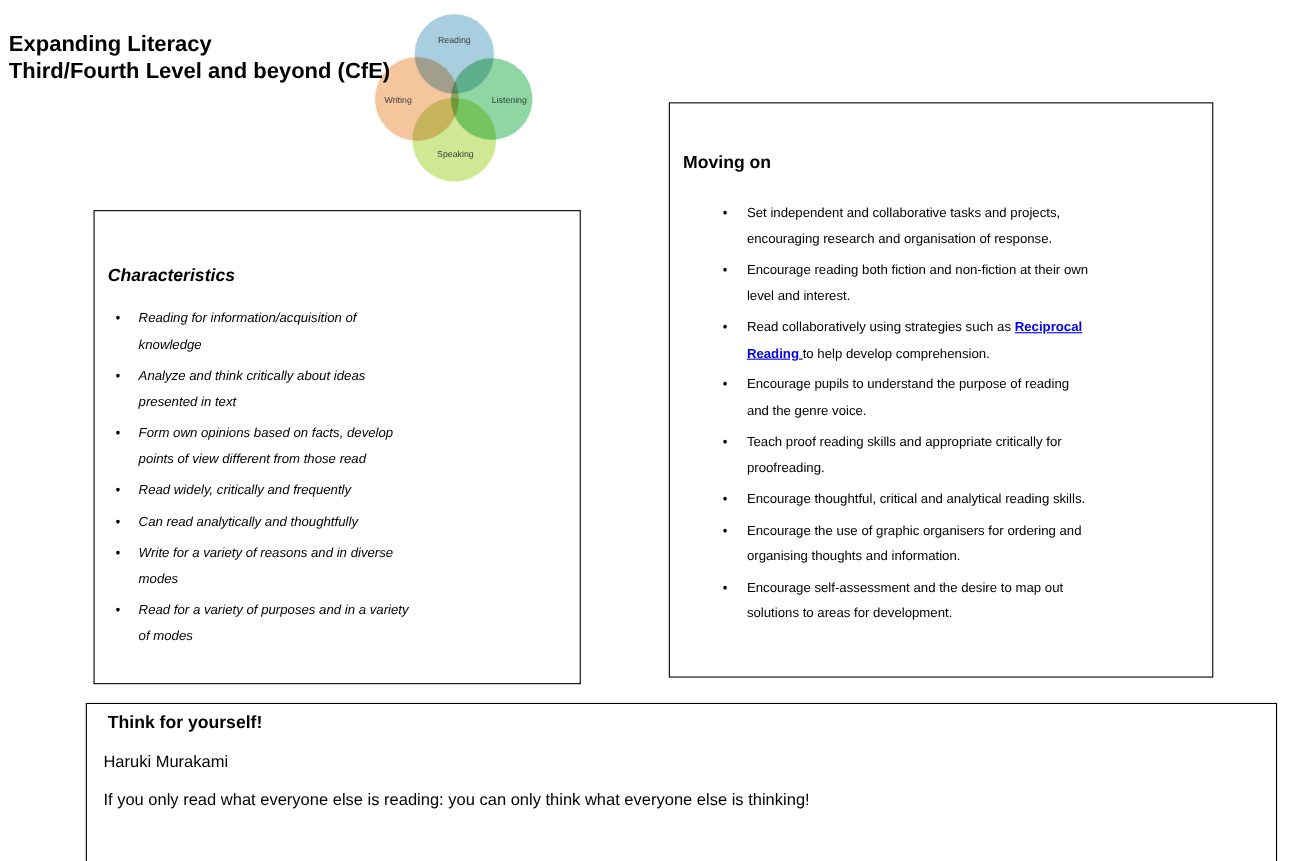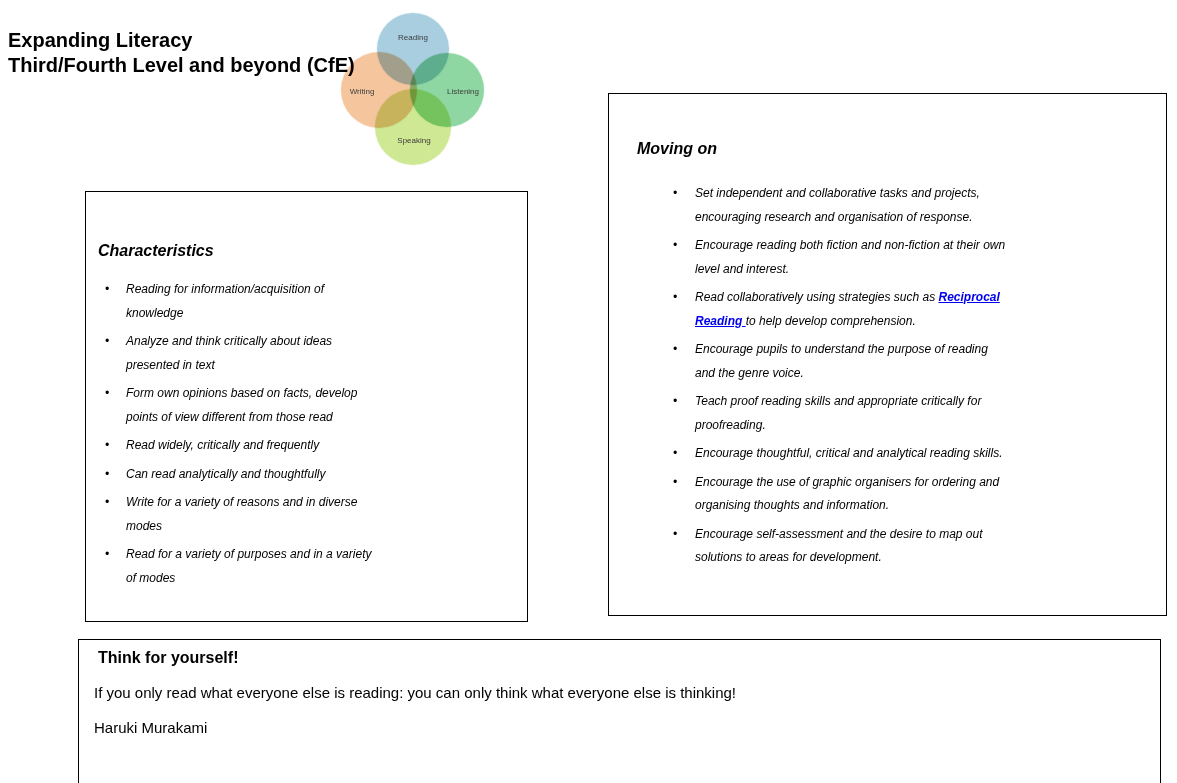--- a/index.html
+++ b/index.html
@@ -47,23 +47,22 @@
     position: absolute; border: 1px solid #000; background: #fff;
   }
   .box h2 { font-size: 16px; font-weight: bold; line-height: 19px; margin: 0; }
 
   .box-characteristics {
     left: 85px; top: 191px; width: 443px; height: 431px;
     padding: 49px 14px 0 12px;
     font-style: italic;
   }
   .box-movingon {
-    left: 608px; top: 93px; width: 559px; height: 523px;
-    padding: 45px 14px 0 28px;
-    font-style: italic;
+    left: 608px; top: 93px; width: 495px; height: 523px;
+    padding: 45px 14px 0 12px;
   }
 
   .bullet-list {
     list-style: none; margin: 18px 0 0 0; padding: 0 0 0 28px;
     font-size: 12px;
   }
   .box-movingon .bullet-list { margin-top: 24px; padding-left: 58px; }
   .bullet-list li {
     position: relative; line-height: 23.5px; margin-bottom: 5px;
     white-space: pre-line;
@@ -141,15 +140,15 @@
     <li><span>Encourage thoughtful, critical and analytical reading skills.</span></li>
     <li><span>Encourage the use of graphic organisers for ordering and
 organising thoughts and information.</span></li>
     <li><span>Encourage self-assessment and the desire to map out
 solutions to areas for development.</span></li>
   </ul>
 </section>
 
 <section class="box box-quote">
   <h2>Think for yourself!</h2>
+  <p>Haruki Murakami</p>
   <p>If you only read what everyone else is reading: you can only think what everyone else is thinking!</p>
-  <p>Haruki Murakami</p>
 </section>
 
 </body></html>

